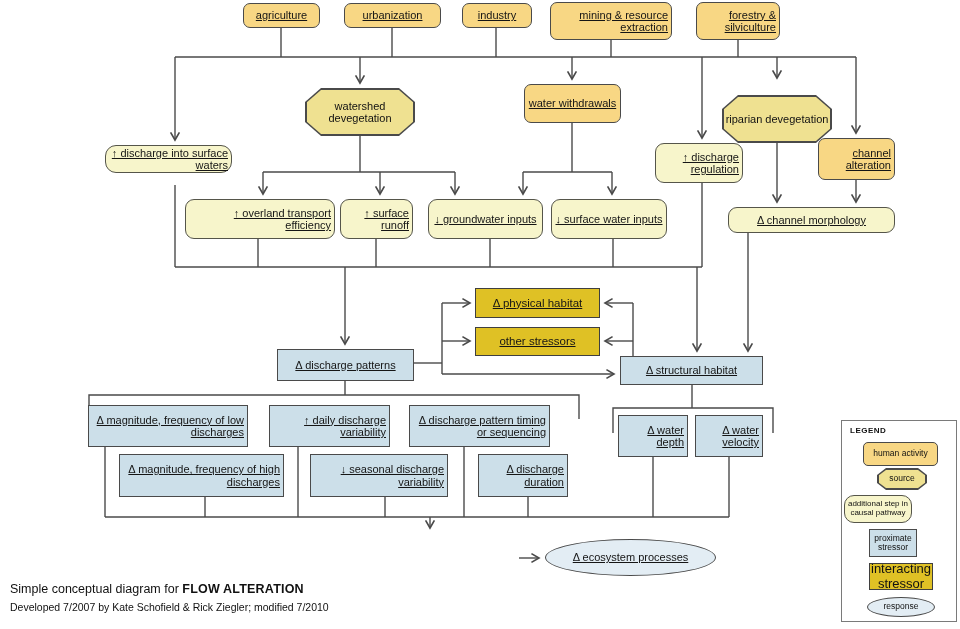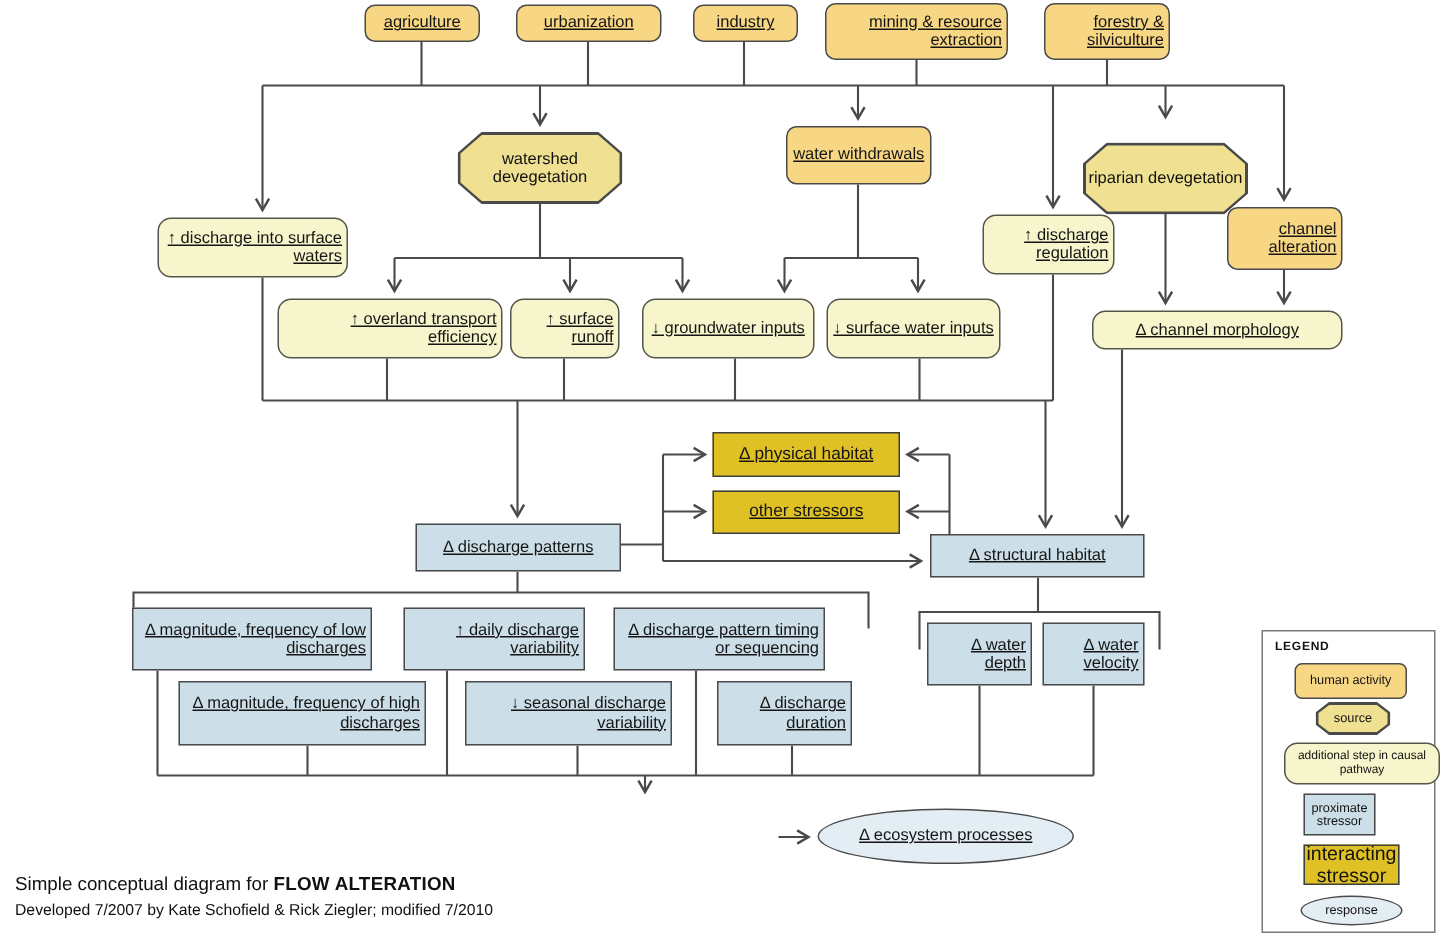--- a/index.html
+++ b/index.html
@@ -114,21 +114,21 @@
     <div class="oct-inner"></div>
     <div class="oct-label">watershed devegetation</div>
   </div>
   <div class="node tan" style="left:524px;top:84px;width:97px;height:39px;">water withdrawals</div>
   <div class="octo" style="left:722px;top:83px;width:110px;height:48px;margin-top:12px;">
     <div class="oct-outer"></div>
     <div class="oct-inner"></div>
     <div class="oct-label">riparian devegetation</div>
   </div>
 
-  <div class="node paleyellow" style="left:105px;top:145px;width:127px;height:40px;">↑ discharge into surface waters</div>
+  <div class="node paleyellow" style="left:105px;top:145px;width:127px;height:28px;border-radius:11px;">↑ discharge into surface waters</div>
   <div class="node paleyellow" style="left:655px;top:143px;width:88px;height:40px;">↑ discharge regulation</div>
   <div class="node tan" style="left:818px;top:138px;width:77px;height:42px;">channel alteration</div>
 
   <div class="node paleyellow" style="left:185px;top:199px;width:150px;height:40px;">↑ overland transport efficiency</div>
   <div class="node paleyellow" style="left:340px;top:199px;width:73px;height:40px;">↑ surface runoff</div>
   <div class="node paleyellow" style="left:428px;top:199px;width:115px;height:40px;">↓ groundwater inputs</div>
   <div class="node paleyellow" style="left:551px;top:199px;width:116px;height:40px;">↓ surface water inputs</div>
   <div class="node paleyellow" style="left:728px;top:207px;width:167px;height:26px;">Δ channel morphology</div>
 
   <div class="node gold" style="left:475px;top:288px;width:125px;height:30px;">Δ physical habitat</div>
@@ -149,21 +149,21 @@
   <div class="node ellipse" style="left:545px;top:539px;width:171px;height:37px;">Δ ecosystem processes</div>
 
   <div id="legend">
     <div class="lg-title">LEGEND</div>
     <div class="lg-item tan" style="left:21px;top:21px;width:75px;height:24px;border-radius:5px;">human activity</div>
     <div class="octo octo-sm" style="left:35px;top:47px;width:50px;height:22px;">
       <div class="oct-outer"></div>
       <div class="oct-inner"></div>
       <div class="oct-label" style="font-size:8.5px;">source</div>
     </div>
-    <div class="lg-item paleyellow" style="left:14px;top:74px;width:104px;height:28px;font-size:8px;">additional step in causal pathway</div>
+    <div class="lg-item paleyellow" style="left:2px;top:74px;width:68px;height:28px;font-size:8px;border-radius:10px;">additional step in causal pathway</div>
     <div class="lg-item blue" style="left:27px;top:108px;width:48px;height:28px;">proximate stressor</div>
     <div class="lg-item gold" style="left:27px;top:142px;width:64px;height:27px;font-size:13px;">interacting stressor</div>
     <div class="lg-item ellipse" style="left:25px;top:176px;width:68px;height:20px;">response</div>
   </div>
 
   <div class="caption cap1"><span>Simple conceptual diagram for </span><b>FLOW ALTERATION</b></div>
   <div class="caption cap2">Developed 7/2007 by Kate Schofield &amp; Rick Ziegler; modified 7/2010</div>
 
 </div>
 

